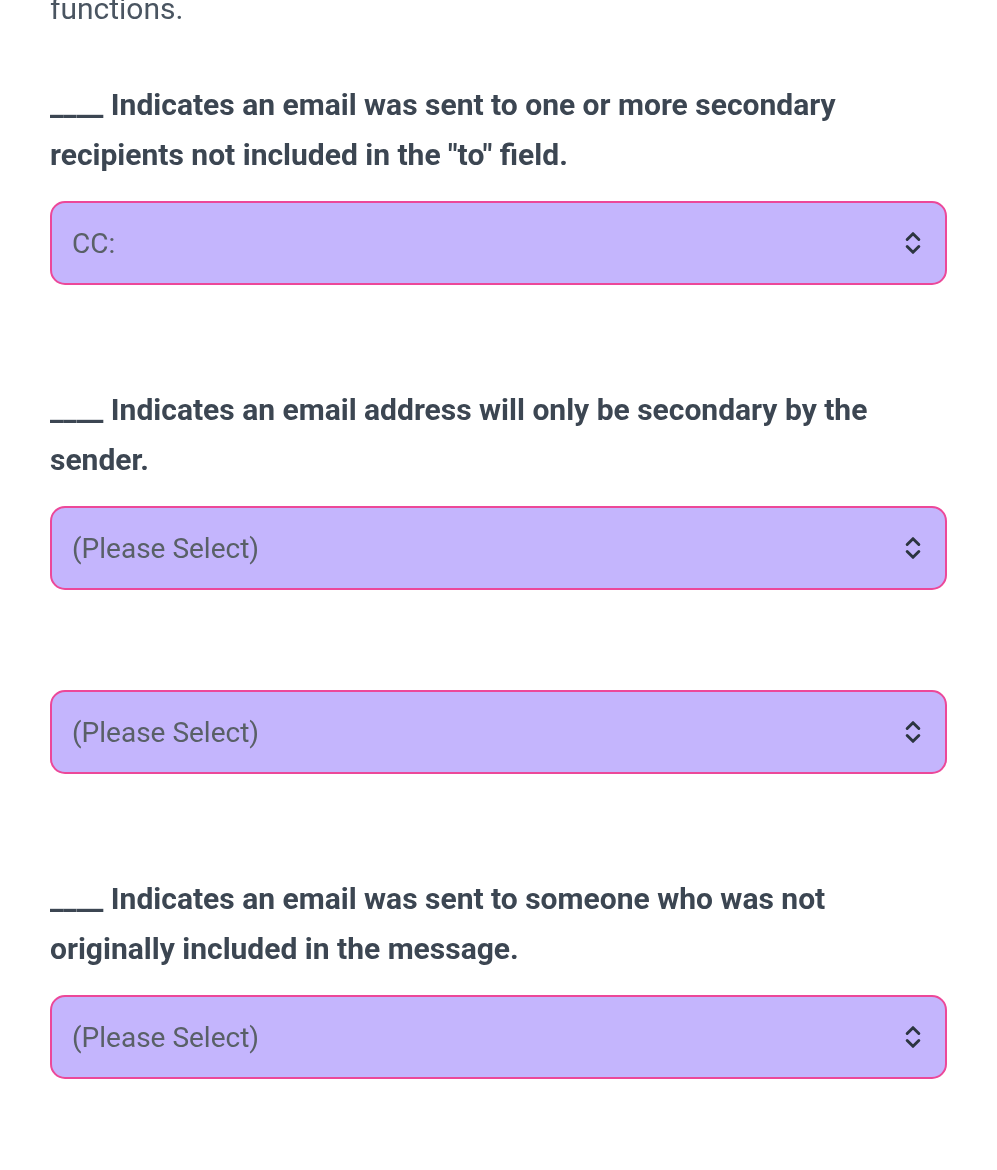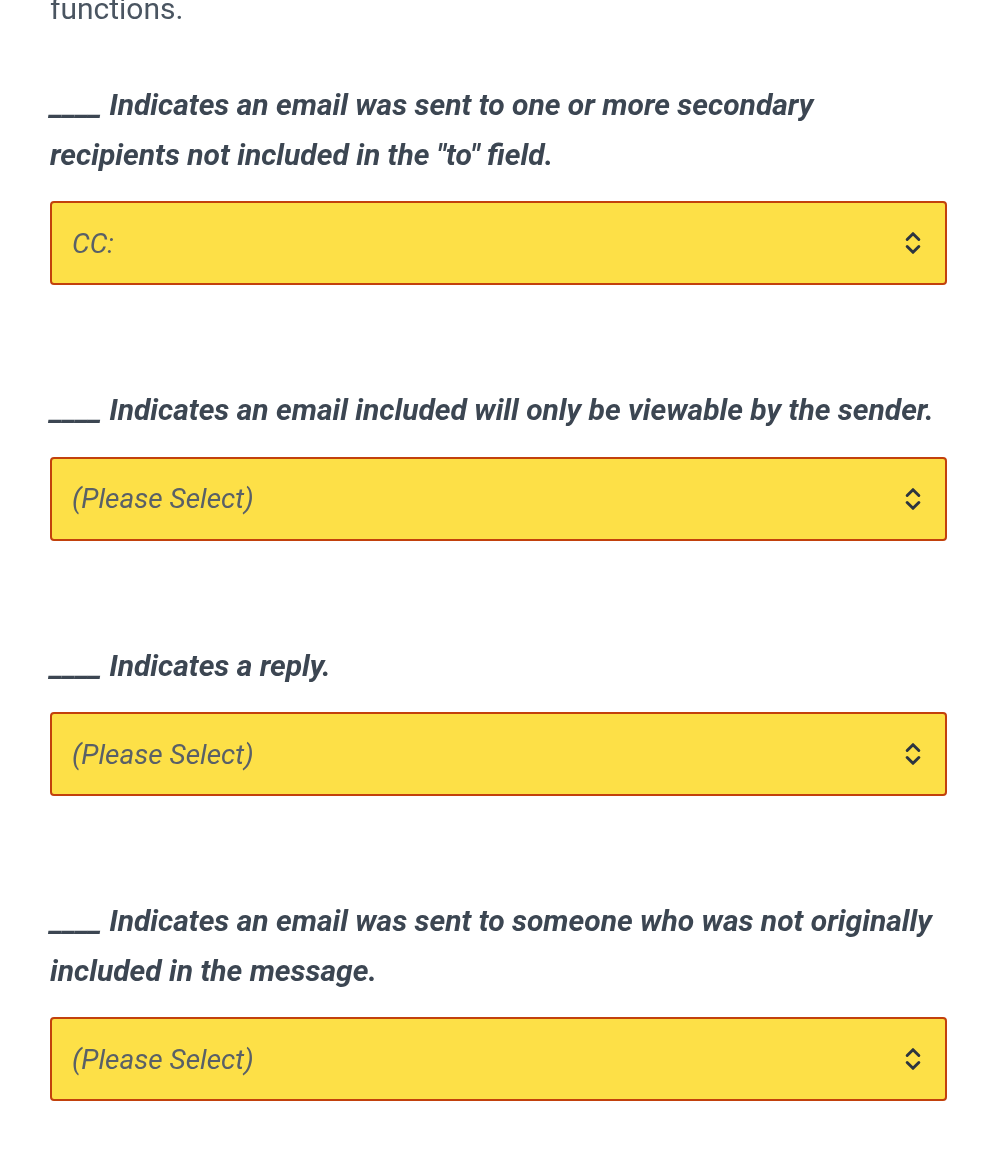--- a/index.html
+++ b/index.html
@@ -1,28 +1,28 @@
 <!DOCTYPE html>
 <html><head>
 <meta charset="utf-8">
 <style>
   * { box-sizing: border-box; margin: 0; padding: 0; }
   html, body { width: 997px; background: #ffffff; font-family: -apple-system, BlinkMacSystemFont, "Segoe UI", Roboto, "Helvetica Neue", Arial, sans-serif; }
   .page { padding: 0 50px 60px 50px; }
   .intro-fragment { color: #4a5561; font-size: 30px; line-height: 1.4; margin-bottom: 50px; margin-top: -12px; }
-  .question-block { margin-bottom: 100px; font-style: italic; }
+  .question-block { margin-bottom: 100px; }
   .question-block:last-child { margin-bottom: 20px; }
   .prompt { color: #3c4652; font-weight: 700; font-size: 30px; line-height: 1.65; margin-bottom: 22px; }
   .select-wrap { position: relative; width: 100%; }
   .select-box {
     width: 100%;
     height: 84px;
-    border: 2px solid #c2410c;
-    border-radius: 4px;
-    background: #fde047;
+    border: 2px solid #ec4899;
+    border-radius: 15px;
+    background: #c4b5fd;
     color: #596067;
     font-size: 28px;
     padding: 0 60px 0 20px;
     appearance: none;
     -webkit-appearance: none;
     -moz-appearance: none;
     display: flex;
     align-items: center;
     cursor: pointer;
   }
@@ -53,36 +53,35 @@
       <span class="select-icon">
         <svg viewBox="0 0 24 24" fill="none" stroke="currentColor" stroke-width="2.5" stroke-linecap="round" stroke-linejoin="round">
           <polyline points="7 9 12 4 17 9"></polyline>
           <polyline points="7 15 12 20 17 15"></polyline>
         </svg>
       </span>
     </div>
   </div>
 
   <div class="question-block">
-    <div class="prompt">____ Indicates an email included will only be viewable by the sender.</div>
+    <div class="prompt">____ Indicates an email address will only be secondary by the sender.</div>
     <div class="select-wrap">
       <div class="select-box">
         <span>(Please Select)</span>
       </div>
       <span class="select-icon">
         <svg viewBox="0 0 24 24" fill="none" stroke="currentColor" stroke-width="2.5" stroke-linecap="round" stroke-linejoin="round">
           <polyline points="7 9 12 4 17 9"></polyline>
           <polyline points="7 15 12 20 17 15"></polyline>
         </svg>
       </span>
     </div>
   </div>
 
   <div class="question-block">
-    <div class="prompt">____ Indicates a reply.</div>
     <div class="select-wrap">
       <div class="select-box">
         <span>(Please Select)</span>
       </div>
       <span class="select-icon">
         <svg viewBox="0 0 24 24" fill="none" stroke="currentColor" stroke-width="2.5" stroke-linecap="round" stroke-linejoin="round">
           <polyline points="7 9 12 4 17 9"></polyline>
           <polyline points="7 15 12 20 17 15"></polyline>
         </svg>
       </span>

